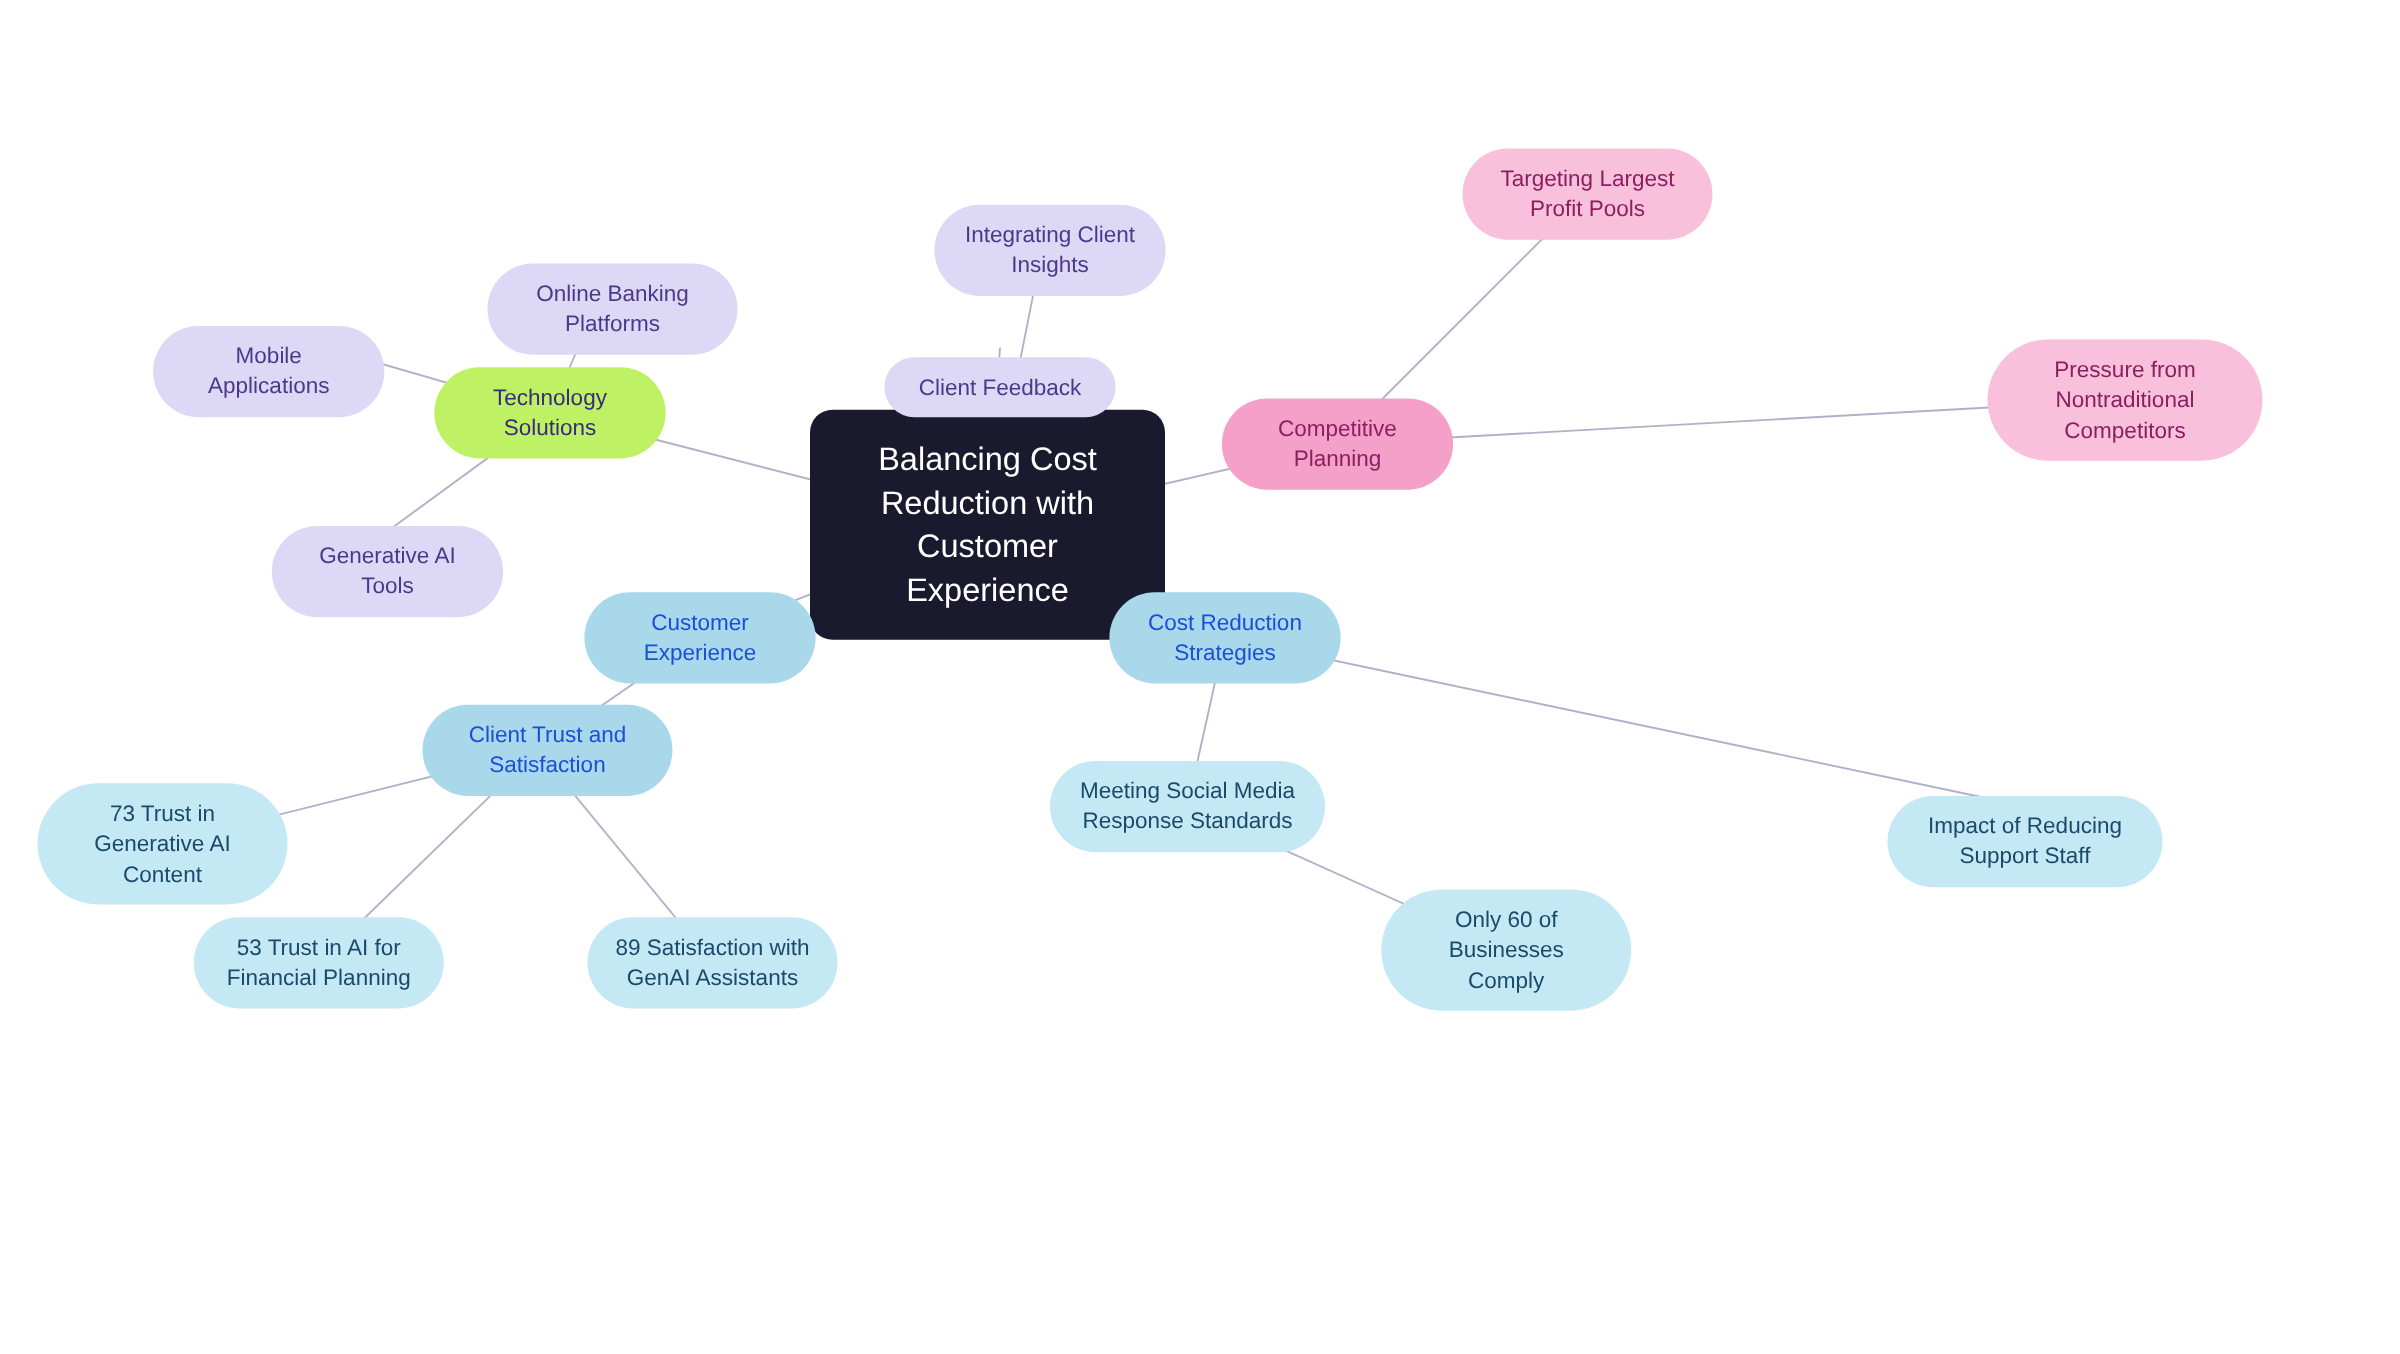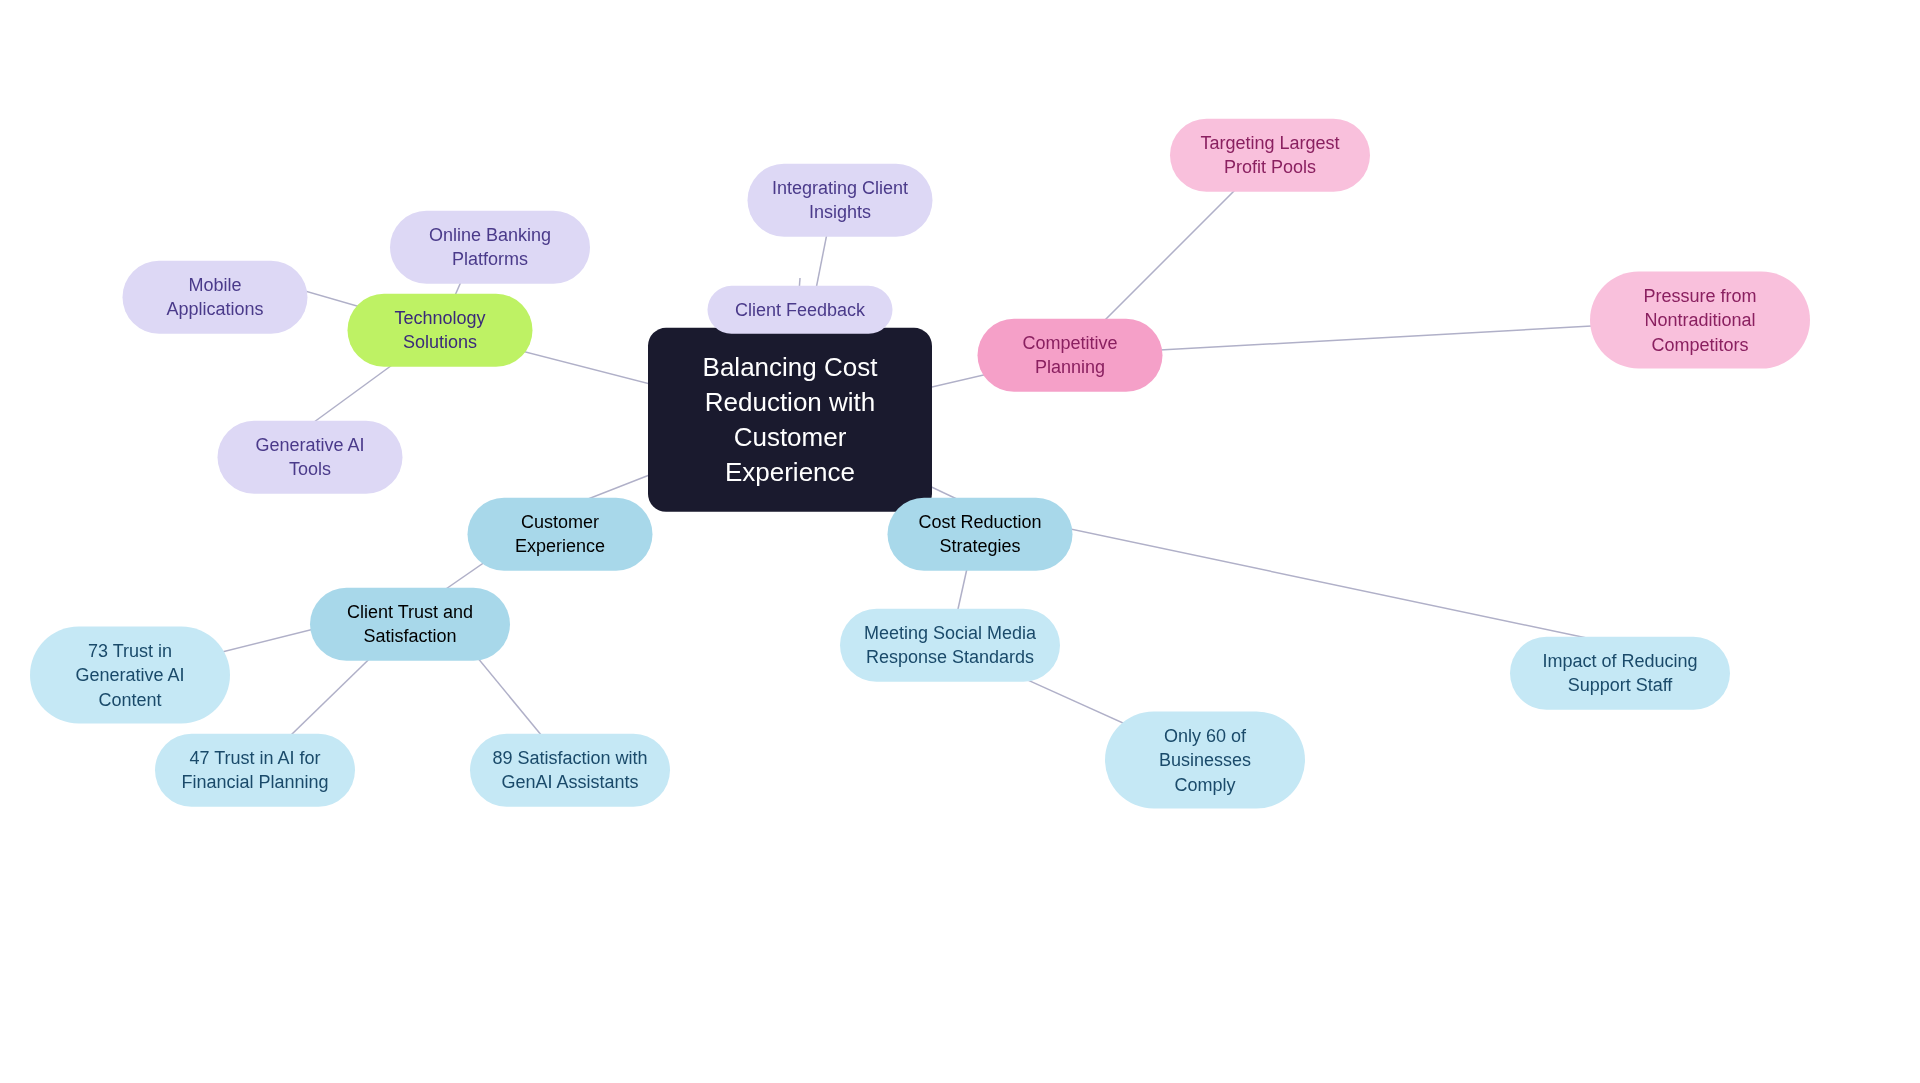--- a/index.html
+++ b/index.html
@@ -57,22 +57,21 @@
     .node-pink {
       background: #f5a0c8;
       color: #8a2060;
     }
     .node-light-pink {
       background: #f9c0dc;
       color: #8a2060;
     }
     .node-blue {
       background: #a8d8ea;
-      color: #000000;
-      margin-top: 24px;
+      color: #1d4ed8;
     }
     .node-light-blue {
       background: #c5e8f5;
       color: #1a4a6a;
     }
   </style>
 </head>
 <body>
 
 <div id="canvas">
@@ -103,24 +102,24 @@
       <div class="node node-lavender" style="left: 490px; top: 215px; width: 200px;">Online Banking Platforms</div>
       <div class="node node-lavender" style="left: 215px; top: 265px; width: 185px;">Mobile Applications</div>
       <div class="node node-lavender" style="left: 310px; top: 425px; width: 185px;">Generative AI Tools</div>
       <div class="node node-pink" style="left: 1070px; top: 355px; width: 185px;">Competitive Planning</div>
       <div class="node node-light-pink" style="left: 1270px; top: 155px; width: 200px;">Targeting Largest Profit Pools</div>
       <div class="node node-light-pink" style="left: 1700px; top: 320px; width: 220px;">Pressure from Nontraditional
 Competitors</div>
       <div class="node node-lavender" style="left: 840px; top: 168px; width: 185px;">Integrating Client Insights</div>
       <div class="node node-lavender" style="left: 800px; top: 278px; width: 185px;">Client Feedback</div>
       <div class="node node-blue" style="left: 560px; top: 510px; width: 185px;">Customer Experience</div>
-      <div class="node node-blue" style="left: 410px; top: 600px; width: 200px;">Client Trust and Satisfaction</div>
+      <div class="node node-blue" style="left: 438px; top: 600px; width: 200px;">Client Trust and Satisfaction</div>
       <div class="node node-light-blue" style="left: 130px; top: 675px; width: 200px;">73 Trust in Generative AI
 Content</div>
-      <div class="node node-light-blue" style="left: 255px; top: 770px; width: 200px;">47 Trust in AI for Financial
+      <div class="node node-light-blue" style="left: 255px; top: 770px; width: 200px;">53 Trust in AI for Financial
 Planning</div>
       <div class="node node-light-blue" style="left: 570px; top: 770px; width: 200px;">89 Satisfaction with GenAI
 Assistants</div>
       <div class="node node-blue" style="left: 980px; top: 510px; width: 185px;">Cost Reduction Strategies</div>
       <div class="node node-light-blue" style="left: 1620px; top: 673px; width: 220px;">Impact of Reducing Support
 Staff</div>
       <div class="node node-light-blue" style="left: 950px; top: 645px; width: 220px;">Meeting Social Media
 Response Standards</div>
       <div class="node node-light-blue" style="left: 1205px; top: 760px; width: 200px;">Only 60 of Businesses Comply</div>
     </div>

